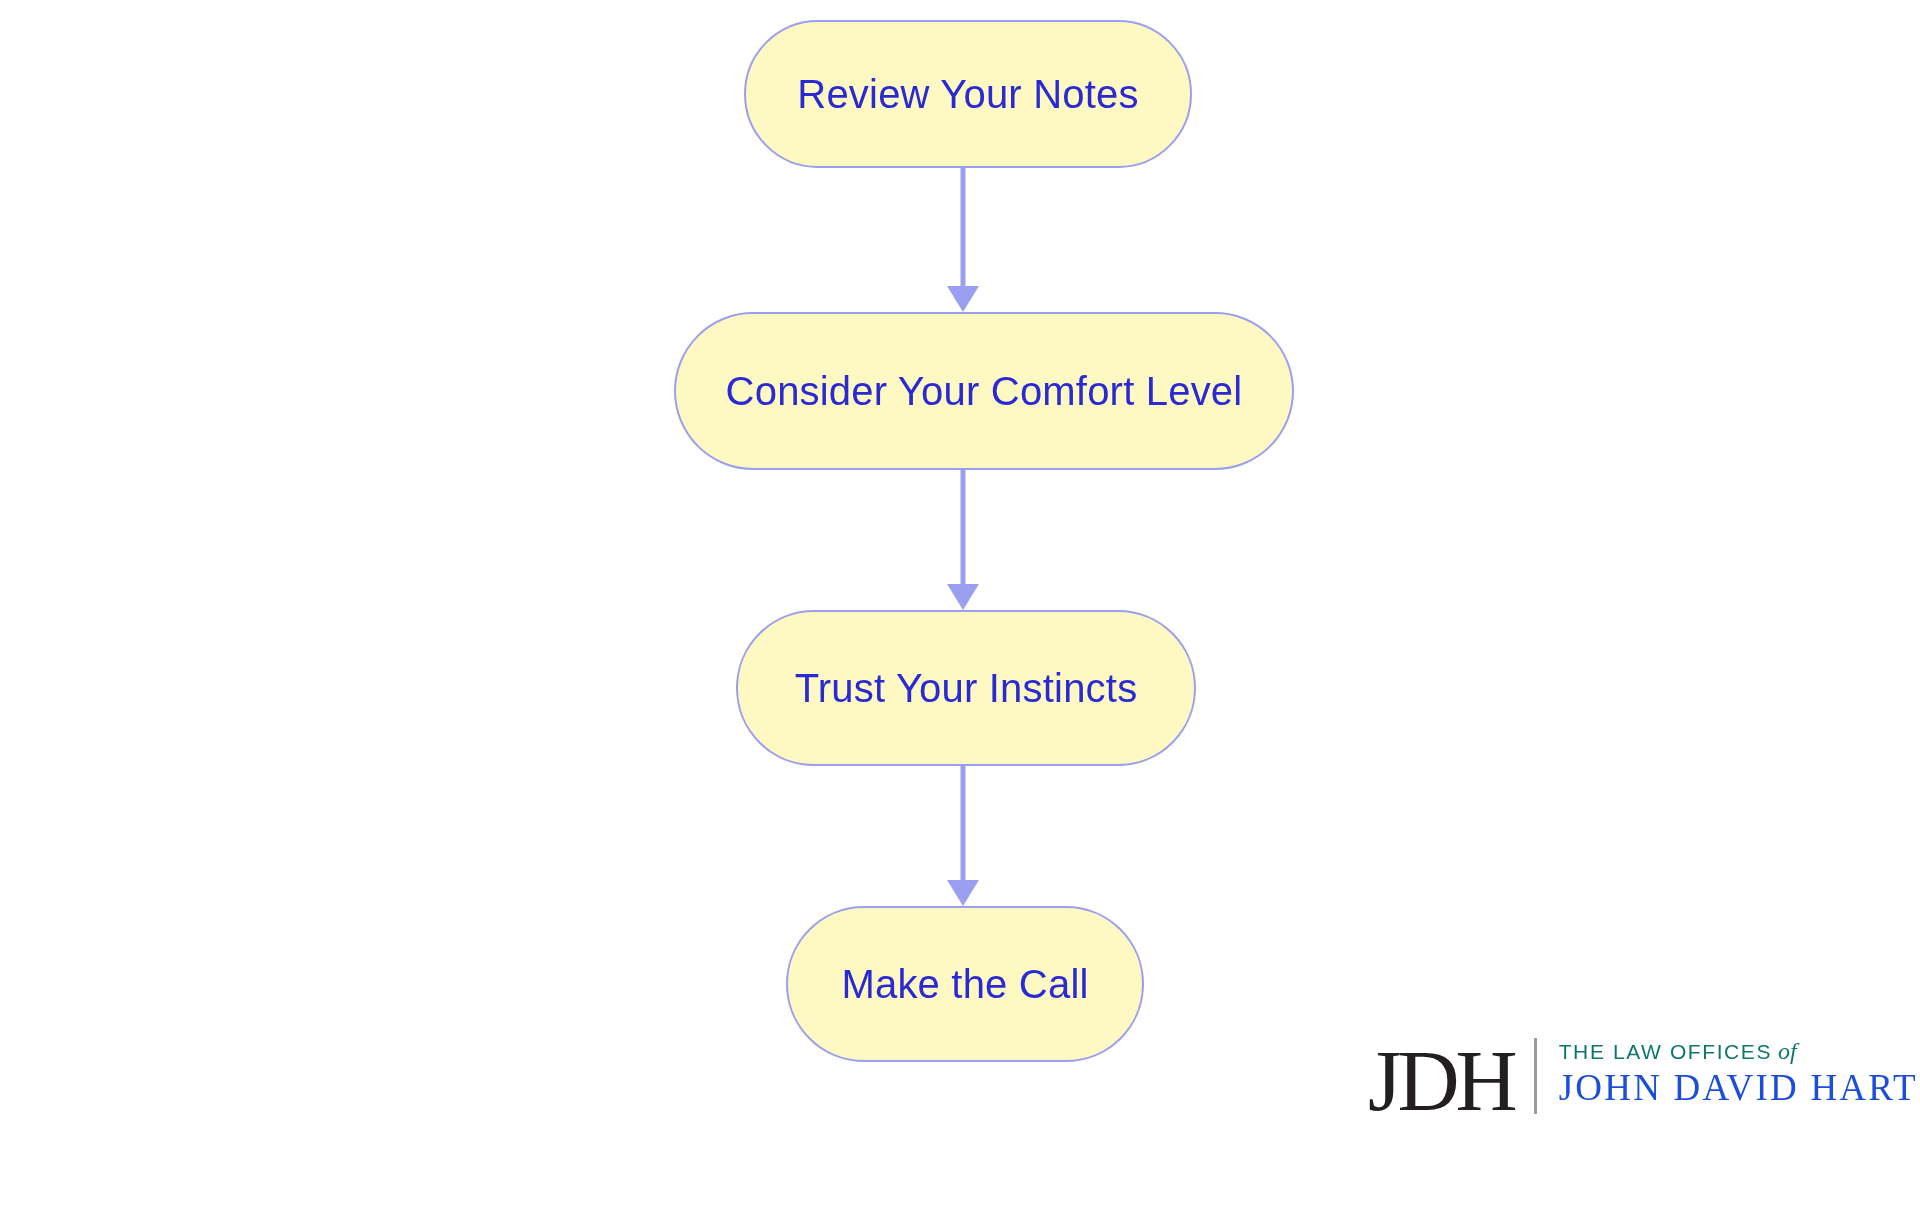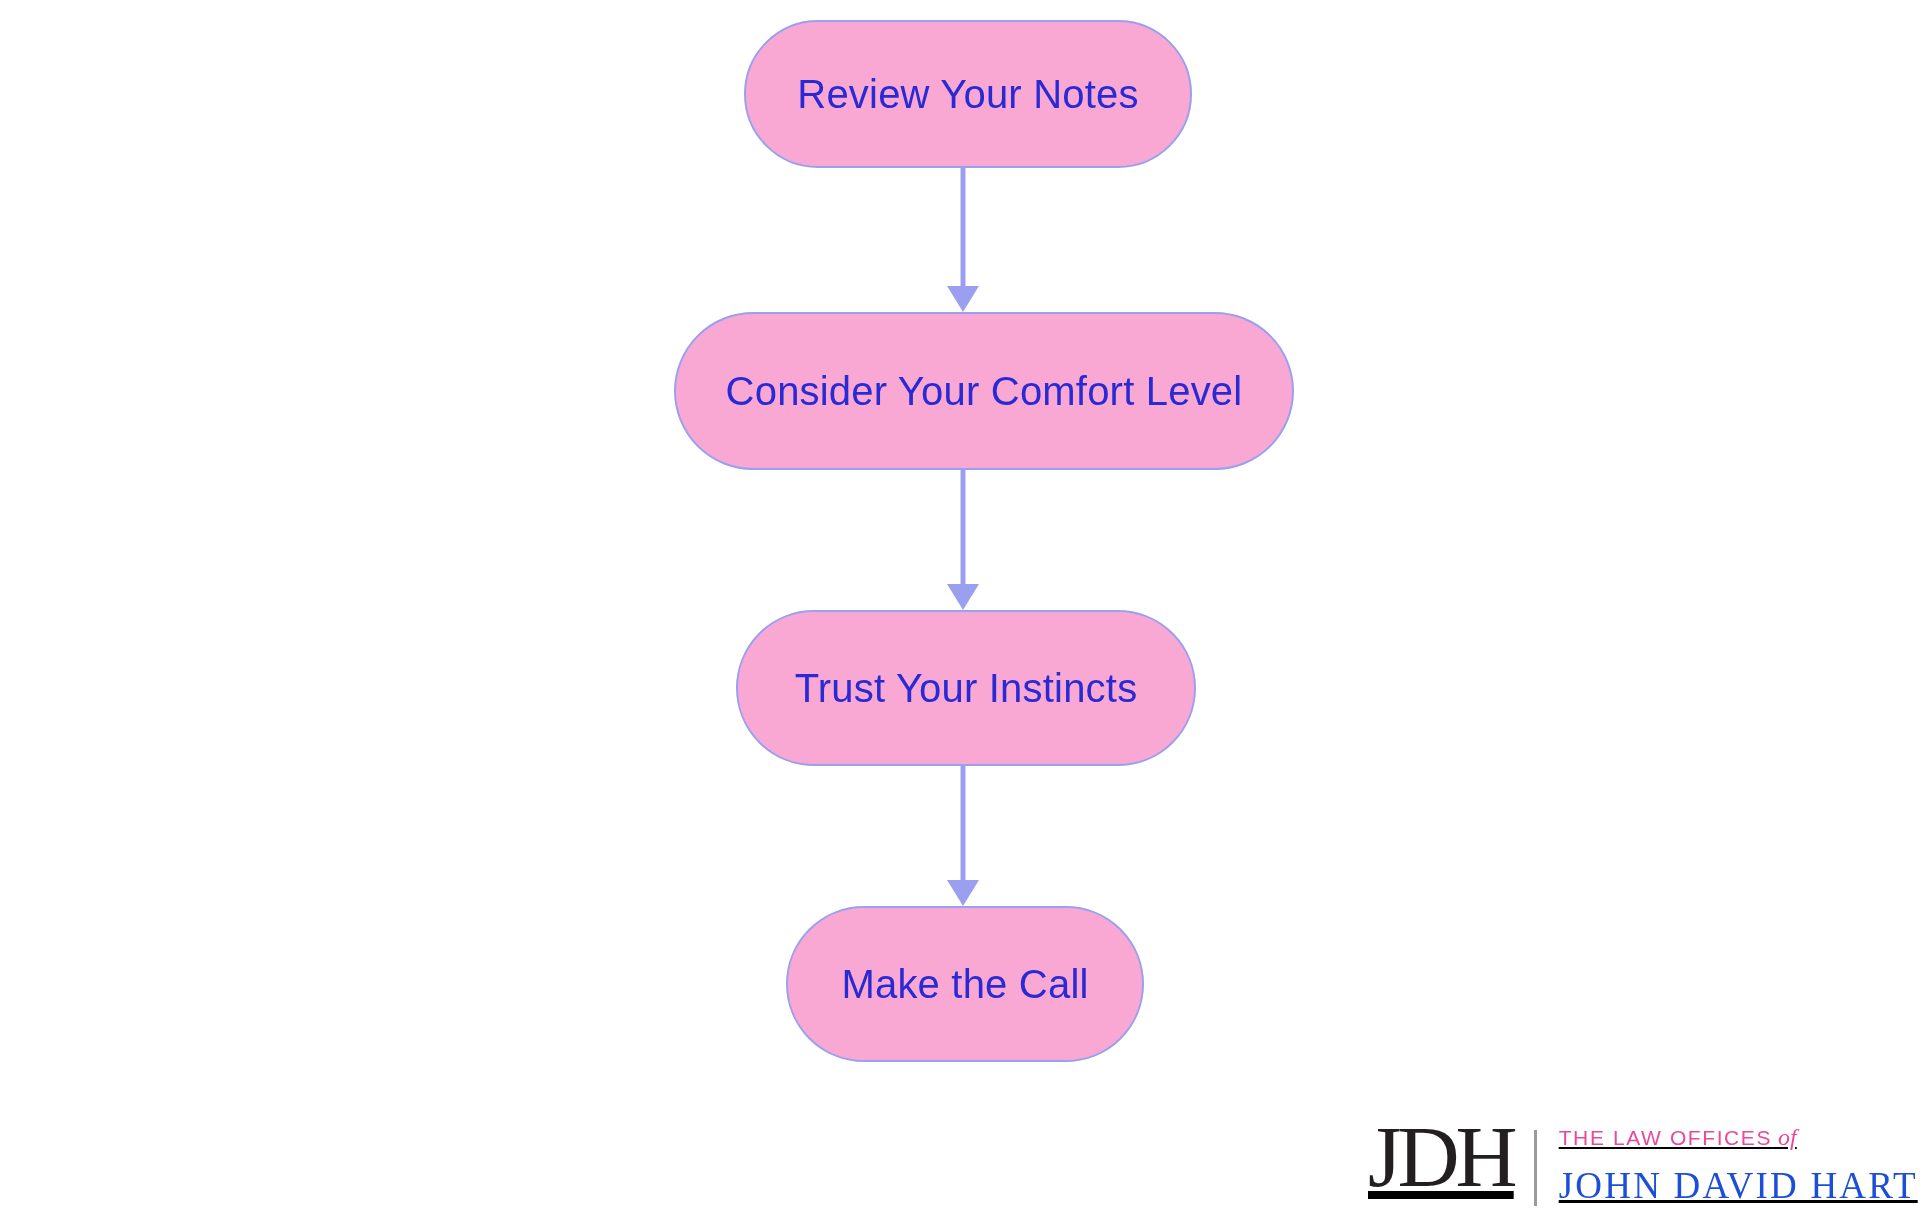--- a/index.html
+++ b/index.html
@@ -22,21 +22,21 @@
     top: 0;
     width: 1920px;
     height: 1215px;
     background: #ffffff;
   }
 
   
   .flow-node {
     position: absolute;
     box-sizing: border-box;
-    background: #f9a8d4;
+    background: #fef9c3;
     border: 2px solid #9aa0ef;
     border-radius: 999px;
     display: flex;
     align-items: center;
     justify-content: center;
     color: #2a2ad4;
     font-family: "Liberation Sans", sans-serif;
     font-weight: 400;
     letter-spacing: 0.2px;
     white-space: nowrap;
@@ -63,27 +63,26 @@
     width: 1920px;
     height: 1215px;
     pointer-events: none;
     overflow: visible;
   }
 
   
   #logo {
     position: absolute;
     left: 1368px;
-    top: 1098px;
+    top: 1038px;
     width: 530px;
     height: 108px;
     display: flex;
-    align-items: flex-end;
+    align-items: flex-start;
     user-select: none;
-    text-decoration: underline;
   }
   #logo-monogram {
     font-family: "Liberation Serif", serif;
     font-size: 86px;
     line-height: 1;
     color: #231f20;
     letter-spacing: -4px;
     font-weight: 400;
     padding-bottom: 6px;
   }
@@ -97,22 +96,22 @@
   #logo-text {
     display: flex;
     flex-direction: column;
     justify-content: center;
     color: #231f20;
   }
   #logo-line-1 {
     font-family: "Liberation Sans", sans-serif;
     font-size: 21px;
     letter-spacing: 1.6px;
-    color: #ec4899;
-    margin-bottom: 16px;
+    color: #0f766e;
+    margin-bottom: 4px;
     white-space: nowrap;
   }
   #logo-line-1 .of {
     font-family: "Liberation Serif", serif;
     font-style: italic;
     font-size: 24px;
     letter-spacing: 0;
   }
   #logo-line-2 {
     font-family: "Liberation Serif", serif;

